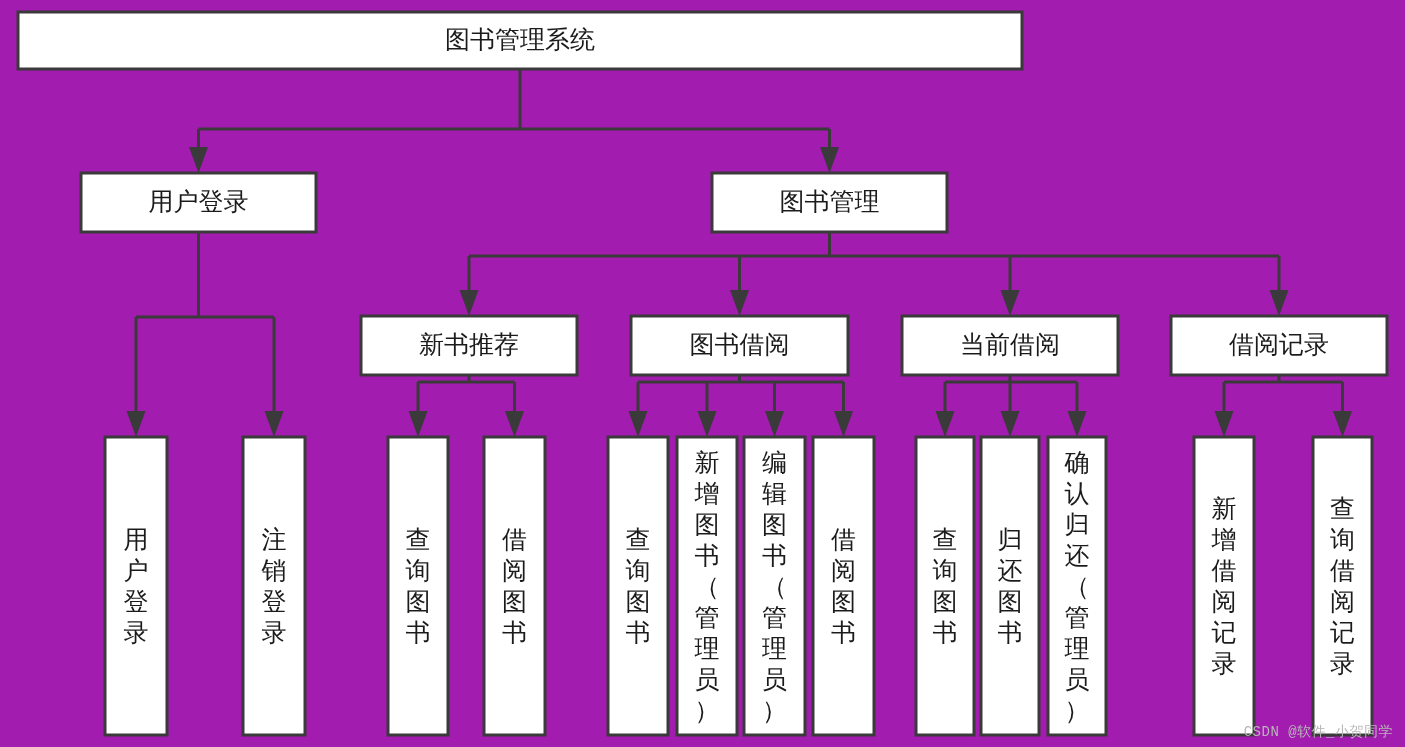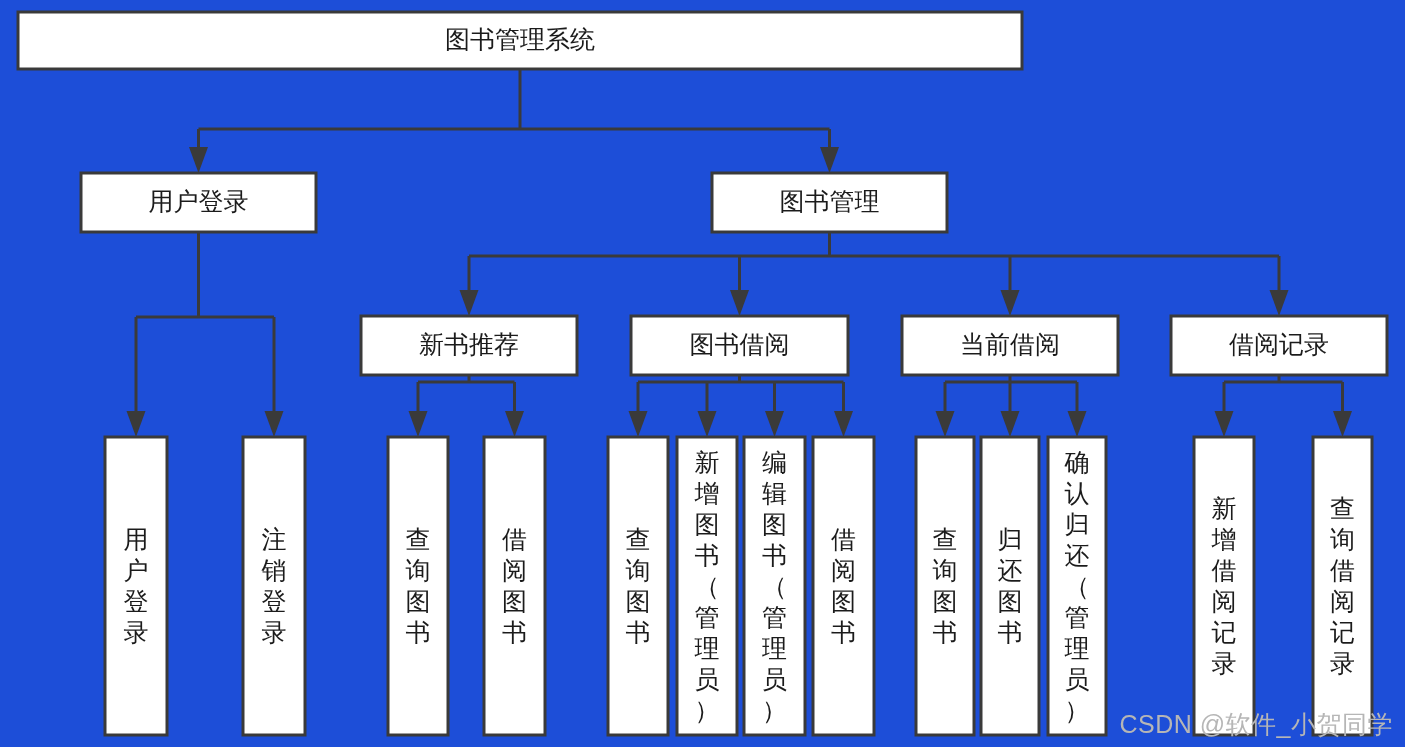--- a/index.html
+++ b/index.html
@@ -10,21 +10,21 @@
   body {
     width: 1405px;
     height: 747px;
     font-family: "Liberation Sans", "DejaVu Sans", sans-serif;
     overflow: hidden;
   }
   #diagram-root {
     position: relative;
     width: 1405px;
     height: 747px;
-    background: #1d4ed8;
+    background: #a21caf;
   }
   svg#tree-svg {
     position: absolute;
     left: 0;
     top: 0;
     width: 1405px;
     height: 747px;
     display: block;
   }
   .node-box {
@@ -52,22 +52,22 @@
   .node-label-v {
     font-family: "Liberation Sans", "DejaVu Sans", sans-serif;
     font-size: 25px;
     fill: #1b1b1b;
     text-anchor: middle;
   }
   .watermark {
     position: absolute;
     right: 12px;
     bottom: 6px;
-    font-family: Liberation Sans, sans-serif;
-    font-size: 25px;
+    font-family: Liberation Mono, monospace;
+    font-size: 14px;
     color: #b6b6b6;
     letter-spacing: 0.5px;
     white-space: nowrap;
     user-select: none;
   }
 </style>
 </head>
 <body>
 
 <div id="diagram-root">

